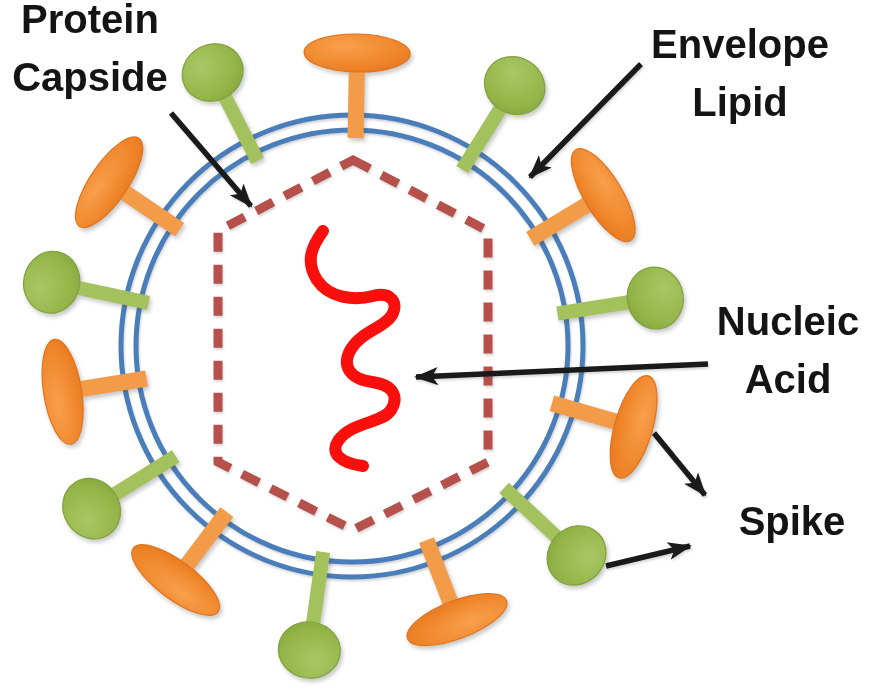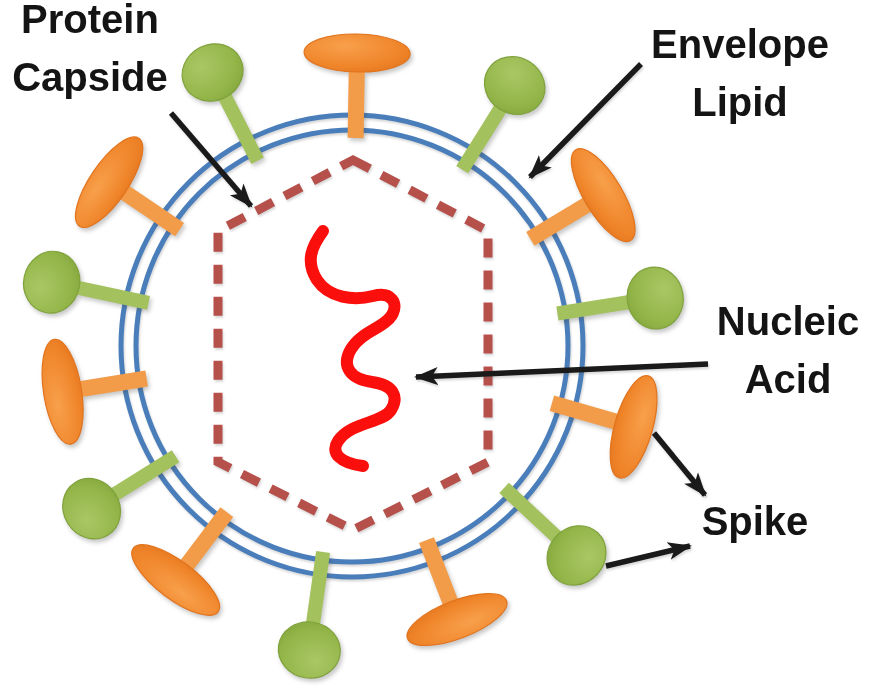--- a/index.html
+++ b/index.html
@@ -33,21 +33,21 @@
     font-size: 40px;
     line-height: 58px;
     color: var(--text-color, #141414);
     text-align: center;
     white-space: nowrap;
   }
   .label span { display: block; }
   .label-protein { left: 0px;   top: -10px; width: 180px; }
   .label-lipid   { left: 640px; top: 15px;  width: 200px; }
   .label-nucleic { left: 702px; top: 292px; width: 172px; }
-  .label-spike   { left: 695px; top: 492px; width: 120px; }
+  .label-spike   { left: 732px; top: 492px; width: 120px; }
 </style>
 </head>
 <body>
 
 <div class="stage">
 
   <svg id="virus-svg" width="872" height="691" viewBox="0 0 872 691">
     <defs>
       <radialGradient id="orangeHeadGrad" cx="38%" cy="32%" r="85%">
         <stop offset="0%" style="stop-color:var(--spike-orange-light)"></stop>

